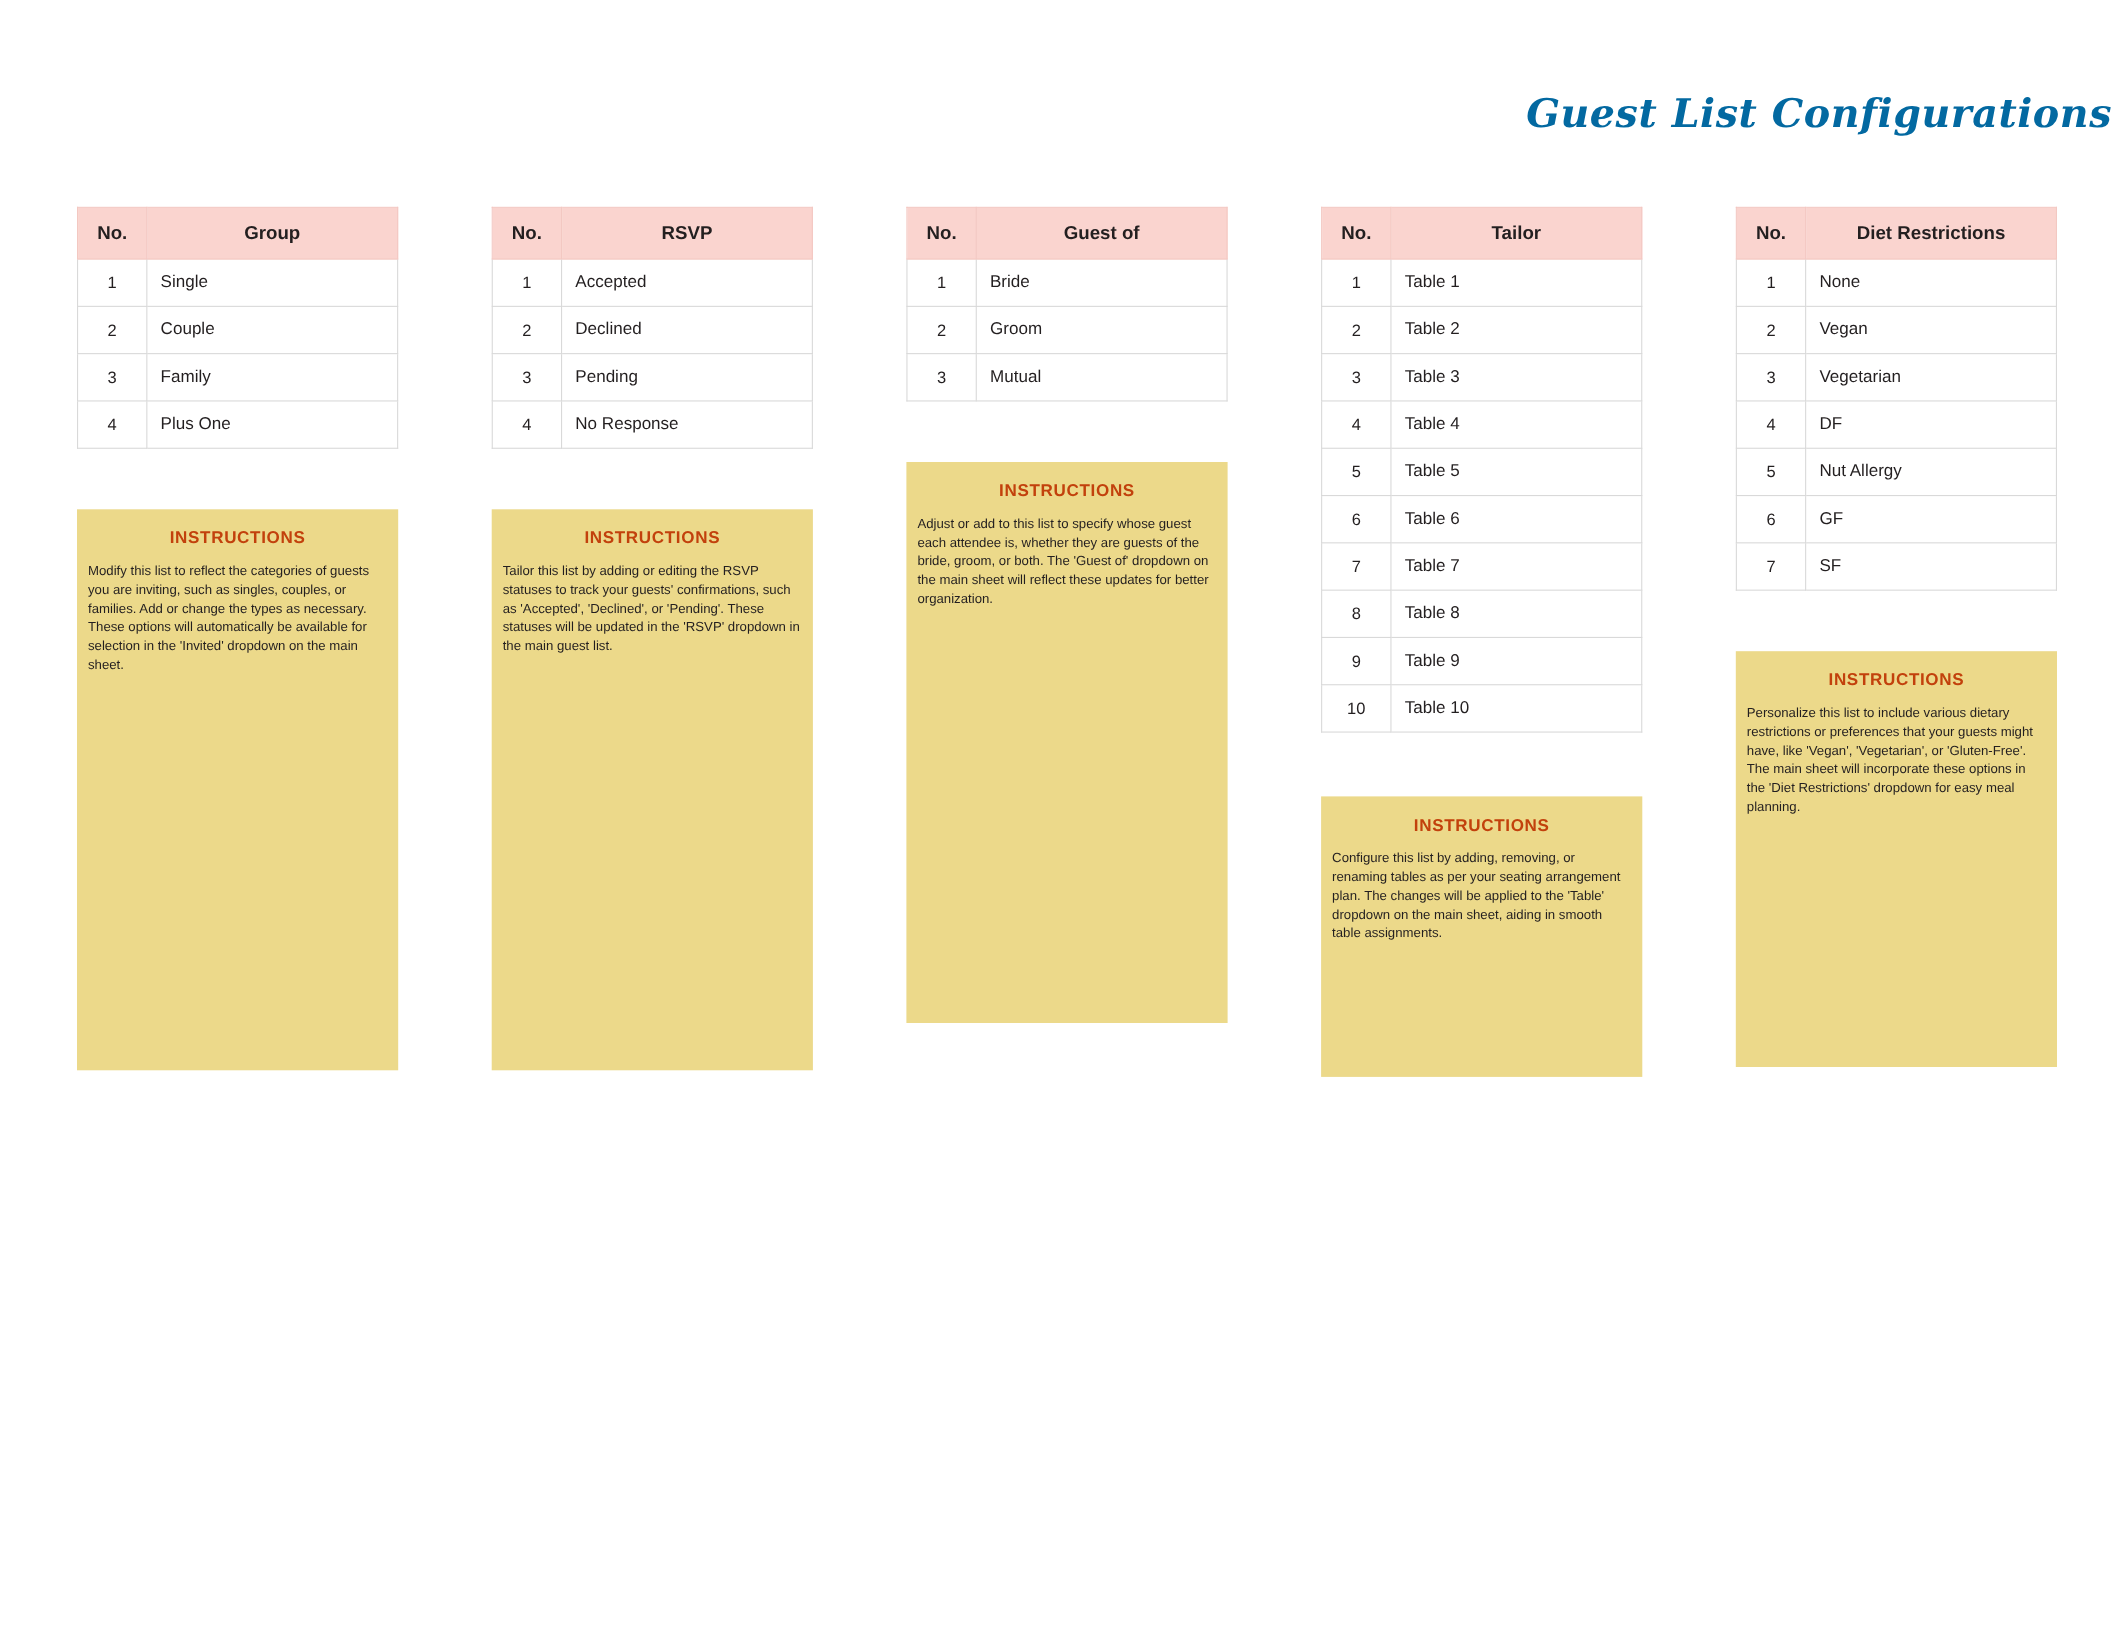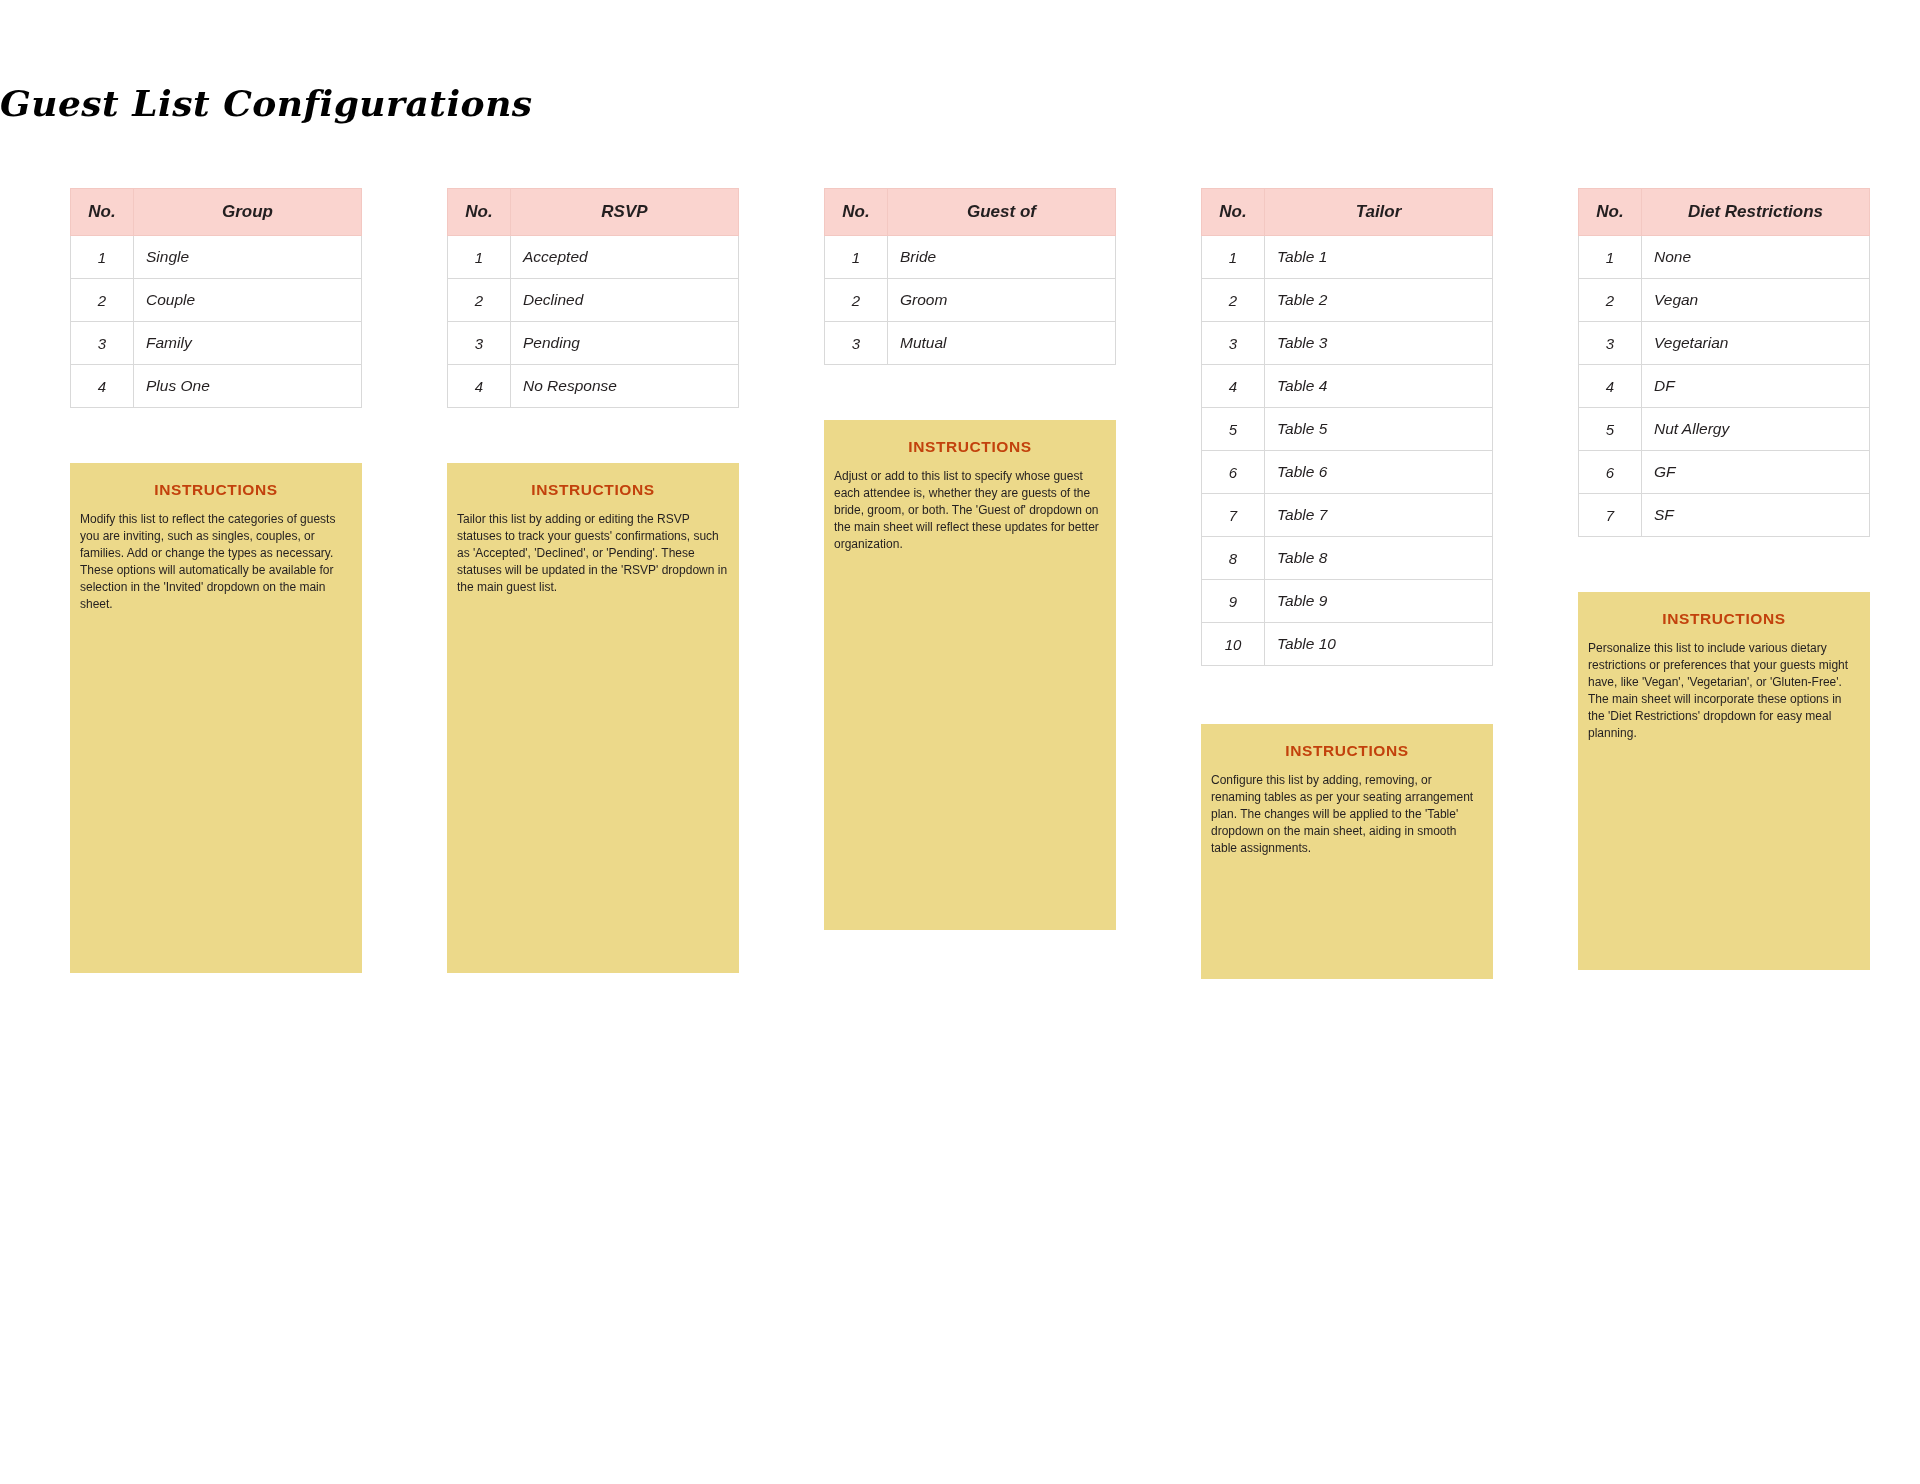--- a/index.html
+++ b/index.html
@@ -14,27 +14,27 @@
     color: #231f20;
     position: relative;
     overflow: hidden;
   }
 
   #page-title {
     position: absolute;
     top: 82px;
     left: 0;
     width: 1920px;
-    text-align: left;
+    text-align: right;
     font-family: "DejaVu Serif", serif;
     font-style: italic;
     font-weight: bold;
     font-size: 36px;
     letter-spacing: 0.5px;
-    color: #000000;
+    color: #0369a1;
   }
 
   .columns {
     position: absolute;
     top: 188px;
     left: 70px;
     width: 1800px;
     display: flex;
     align-items: flex-start;
   }
@@ -48,21 +48,20 @@
   .col-group        { width: 292px; margin-right: 85px; }
   .col-rsvp         { width: 292px; margin-right: 85px; }
   .col-guestof      { width: 292px; margin-right: 85px; }
   .col-table        { width: 292px; margin-right: 85px; }
   .col-diet         { width: 292px; }
 
   table.cfg {
     border-collapse: collapse;
     width: 100%;
     table-layout: fixed;
-    font-style: italic;
   }
   table.cfg th, table.cfg td {
     border: 1px solid #d9d9d9;
     height: 42px;
     font-size: 15.5px;
     font-weight: normal;
     padding: 0 12px;
     vertical-align: middle;
     background: #ffffff;
   }

